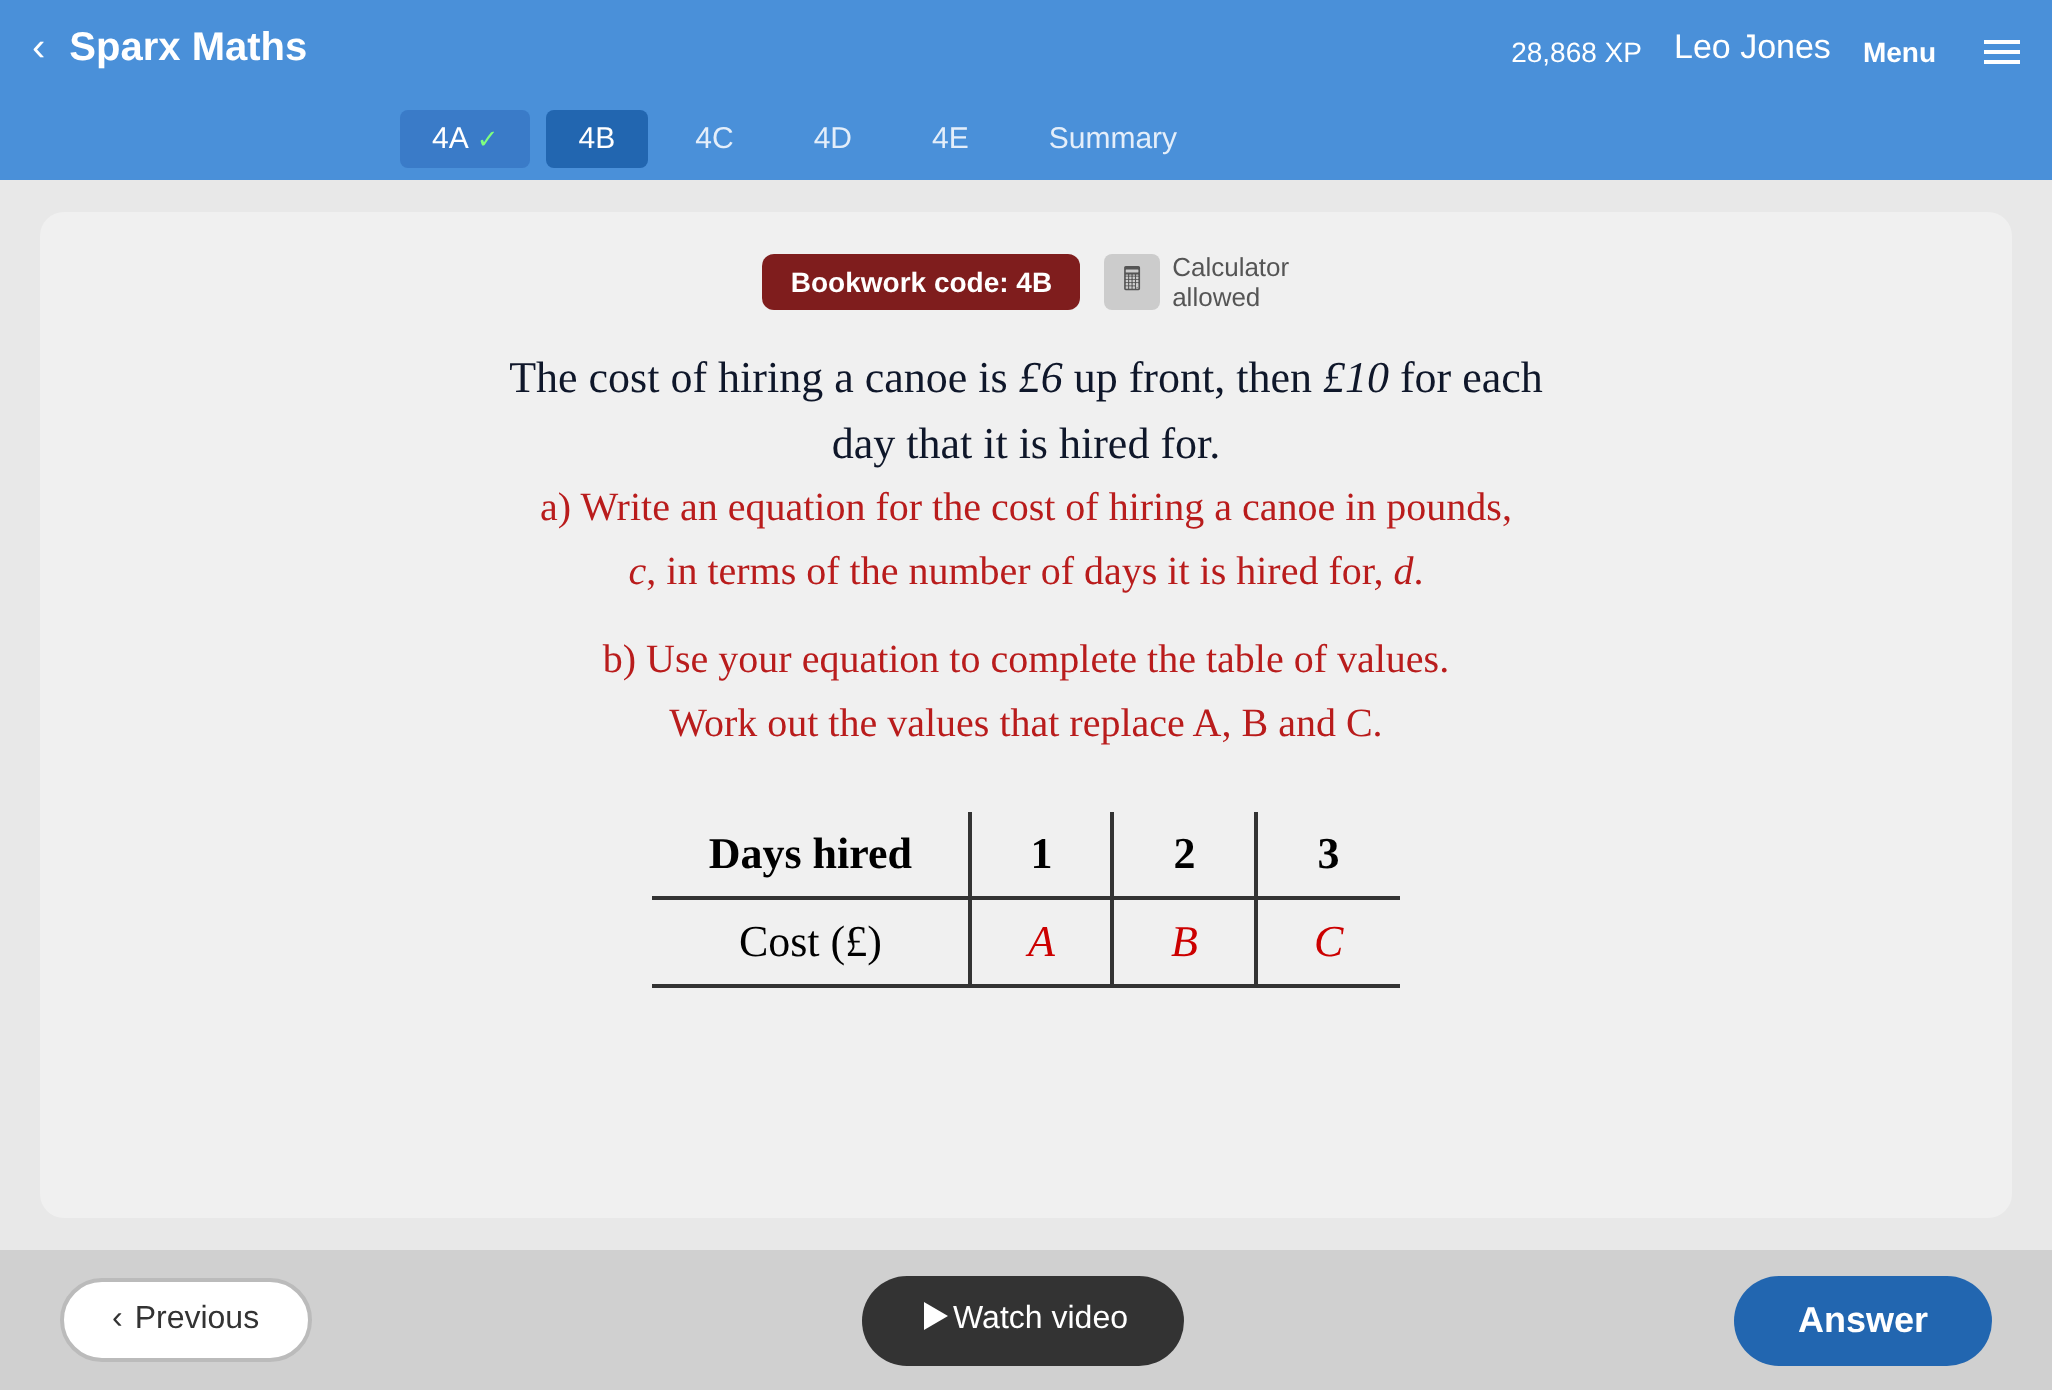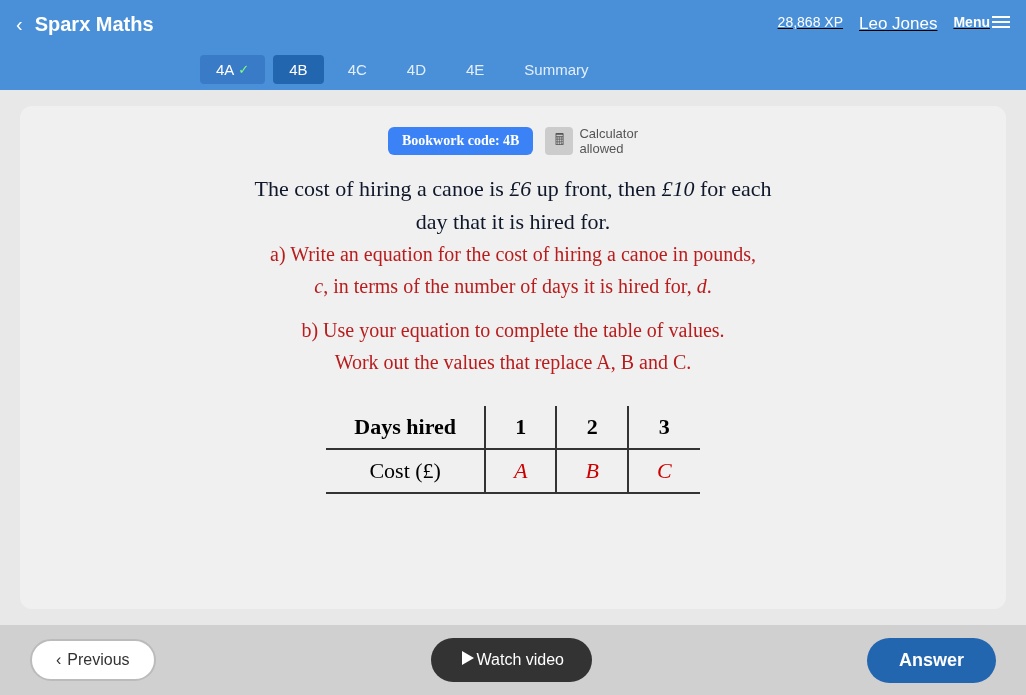--- a/index.html
+++ b/index.html
@@ -39,41 +39,40 @@
     }
     .header-title {
       color: white;
       font-size: 20px;
       font-weight: bold;
       font-family: Arial, sans-serif;
       flex: 1;
     }
     .header-right {
       display: flex;
-      align-items: flex-start;
+      align-items: flex-end;
       gap: 16px;
       font-family: Arial, sans-serif;
-      text-decoration: underline;
     }
     .header-xp {
       color: white;
       font-size: 14px;
     }
     .header-user {
       color: white;
       font-size: 17px;
     }
     .header-menu {
       color: white;
       font-size: 14px;
       font-weight: bold;
       cursor: pointer;
       display: flex;
       align-items: center;
-      gap: 2px;
+      gap: 24px;
     }
     .hamburger-icon {
       display: flex;
       flex-direction: column;
       gap: 3px;
     }
     .hamburger-icon span {
       display: block;
       width: 18px;
       height: 2px;
@@ -135,26 +134,26 @@
     }
     
     .bookwork-row {
       display: flex;
       align-items: center;
       gap: 12px;
       margin-bottom: 16px;
       align-self: center;
     }
     .bookwork-badge {
-      background: #3b82f6;
+      background: #7f1d1d;
       color: white;
       padding: 6px 14px;
       border-radius: 6px;
       font-size: 14px;
-      font-family: Liberation Serif, serif;
+      font-family: Liberation Sans, sans-serif;
       font-weight: bold;
     }
     .calculator-info {
       display: flex;
       align-items: center;
       gap: 6px;
       font-size: 13px;
       color: #555;
       font-family: Arial, sans-serif;
     }

